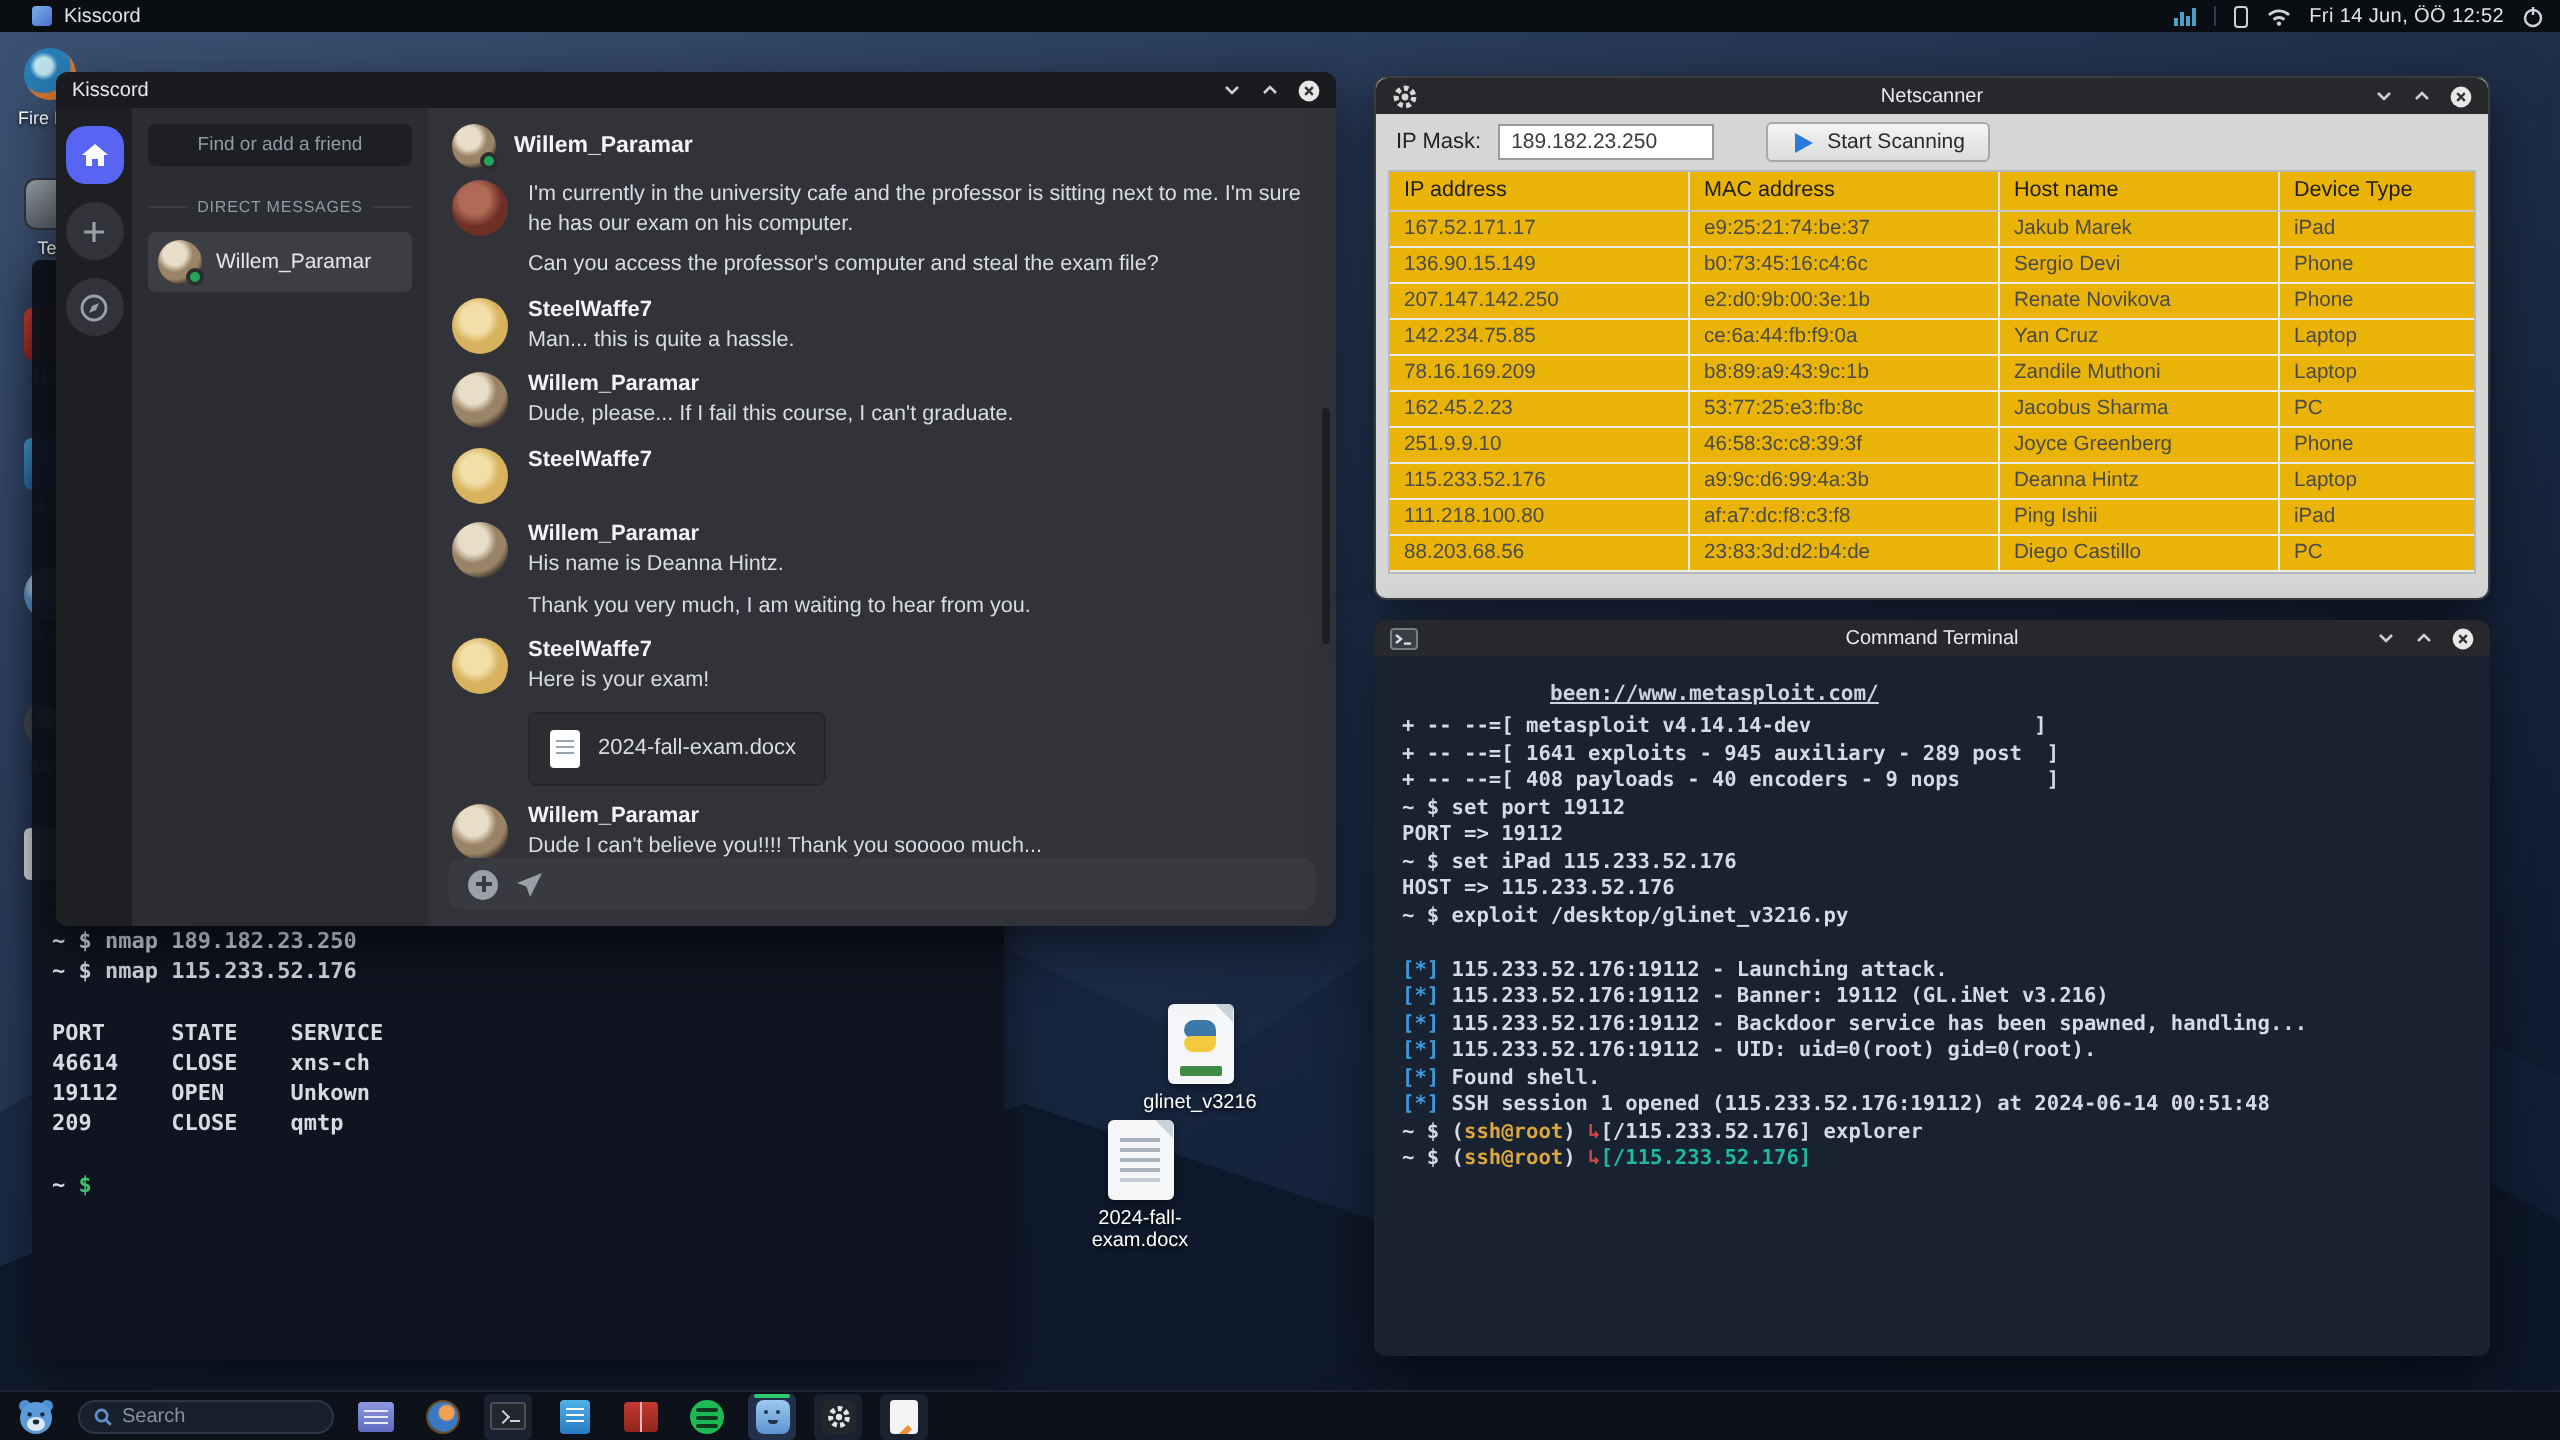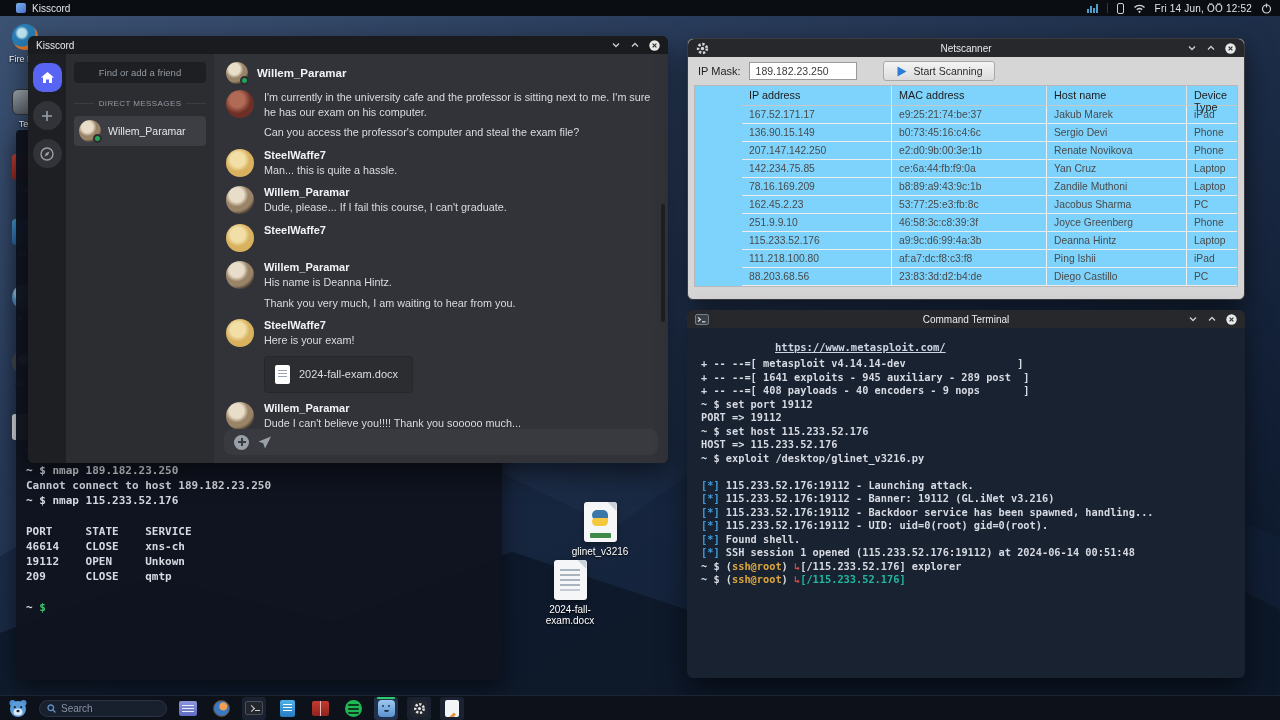--- a/index.html
+++ b/index.html
@@ -98,21 +98,21 @@
 
   
   #netscanner { left:687px; top:38px; width:558px; height:262px; z-index:12; background:#d6d6d6; border:1px solid #3a3c40; }
   #ns-toolbar { height:28px; background:#d6d6d6; display:flex; align-items:center; padding:0 10px; gap:8px; }
   #ns-label { font-size:11px; color:#1f1f1f; }
   #ns-ip { width:108px; height:18px; border:1px solid #9a9a9a; background:#fff; font-size:10.5px; color:#3a3a3a;
     padding:0 6px; font-family:"Liberation Sans",sans-serif; }
   #ns-scan { height:20px; display:flex; align-items:center; gap:7px; padding:0 12px; margin-left:18px;
     background:linear-gradient(180deg,#f4f4f4,#dcdcdc); border:1px solid #a8a8a8; border-radius:3px;
     font-size:10.5px; color:#2a2a2a; }
-  #ns-table { margin:0 6px; background:#7dd3fc; border:1px solid #b8b8b8; height:202px; overflow:hidden;padding-left:47px; }
+  #ns-table { margin:0 6px; background:#eab308; border:1px solid #b8b8b8; height:202px; overflow:hidden; }
   #ns-head { display:flex; border-bottom:1px solid #c8c8c8; height:20px; }
   .ns-th { font-size:10.8px; color:#1c1c1c; padding:3px 0 0 7px; border-right:1px solid #e2e2e2; }
   .ns-tr { display:flex; height:18px; border-bottom:1px solid #ececec; }
   .ns-td { font-size:10.3px; color:#4a4a4a; padding:2.5px 0 0 7px; border-right:1px solid #f0f0f0; overflow:hidden; white-space:nowrap; }
   .ns-th:nth-child(1),.ns-td:nth-child(1){ width:150px; flex:none; }
   .ns-th:nth-child(2),.ns-td:nth-child(2){ width:155px; flex:none; }
   .ns-th:nth-child(3),.ns-td:nth-child(3){ width:140px; flex:none; }
   .ns-th:nth-child(4),.ns-td:nth-child(4){ flex:1; border-right:none; }
 
   
@@ -244,21 +244,20 @@
     </div>
     <div class="dt-icon">
       <div class="lic lic-file"></div>
       <div class="dt-label">N</div>
     </div>
   </div>
 
 <div id="bg-terminal">
   <div id="bg-lines">
       <div class="bline"><span class="seg-w">~ $ nmap 189.182.23.250</span></div>
-      <div class="bline"><span class="seg-w">Cannot connect to host 189.182.23.250</span></div>
       <div class="bline"><span class="seg-w">~ $ nmap 115.233.52.176</span></div>
       <div class="bline">&nbsp;</div>
       <div class="bline"><span class="seg-w">PORT     STATE    SERVICE</span></div>
       <div class="bline"><span class="seg-w">46614    CLOSE    xns-ch</span></div>
       <div class="bline"><span class="seg-w">19112    OPEN     Unkown</span></div>
       <div class="bline"><span class="seg-w">209      CLOSE    qmtp</span></div>
       <div class="bline">&nbsp;</div>
       <div class="bline"><span class="seg-w">~ </span><span class="seg-g">$</span></div>
     </div>
 </div>
@@ -517,28 +516,28 @@
         </span>
       <span class="winbtn">
           <svg width="11" height="11">
             <circle cx="5.5" cy="5.5" r="5.2" fill="#e8e8e8"></circle>
             <path d="M3.6,3.6 L7.4,7.4 M7.4,3.6 L3.6,7.4" stroke="#333" stroke-width="1.2"></path>
           </svg>
         </span>
     </div>
   </div>
   <div id="term-body">
-    <span id="msf-link">https://www.metasploit.com/</span>
+    <span id="msf-link">been://www.metasploit.com/</span>
     <div id="term-lines">
         <div class="tline"><span class="seg-w">+ -- --=[ metasploit v4.14.14-dev                  ]</span></div>
         <div class="tline"><span class="seg-w">+ -- --=[ 1641 exploits - 945 auxiliary - 289 post  ]</span></div>
         <div class="tline"><span class="seg-w">+ -- --=[ 408 payloads - 40 encoders - 9 nops       ]</span></div>
         <div class="tline"><span class="seg-w">~ $ set port 19112</span></div>
         <div class="tline"><span class="seg-w">PORT =&gt; 19112</span></div>
-        <div class="tline"><span class="seg-w">~ $ set host 115.233.52.176</span></div>
+        <div class="tline"><span class="seg-w">~ $ set iPad 115.233.52.176</span></div>
         <div class="tline"><span class="seg-w">HOST =&gt; 115.233.52.176</span></div>
         <div class="tline"><span class="seg-w">~ $ exploit /desktop/glinet_v3216.py</span></div>
         <div class="tline">&nbsp;</div>
         <div class="tline"><span class="seg-b">[*]</span><span class="seg-w"> 115.233.52.176:19112 - Launching attack.</span></div>
         <div class="tline"><span class="seg-b">[*]</span><span class="seg-w"> 115.233.52.176:19112 - Banner: 19112 (GL.iNet v3.216)</span></div>
         <div class="tline"><span class="seg-b">[*]</span><span class="seg-w"> 115.233.52.176:19112 - Backdoor service has been spawned, handling...</span></div>
         <div class="tline"><span class="seg-b">[*]</span><span class="seg-w"> 115.233.52.176:19112 - UID: uid=0(root) gid=0(root).</span></div>
         <div class="tline"><span class="seg-b">[*]</span><span class="seg-w"> Found shell.</span></div>
         <div class="tline"><span class="seg-b">[*]</span><span class="seg-w"> SSH session 1 opened (115.233.52.176:19112) at 2024-06-14 00:51:48</span></div>
         <div class="tline"><span class="seg-w">~ $ (</span><span class="seg-y">ssh@root</span><span class="seg-w">) </span><span class="seg-r">↳</span><span class="seg-w">[/115.233.52.176] explorer</span></div>

